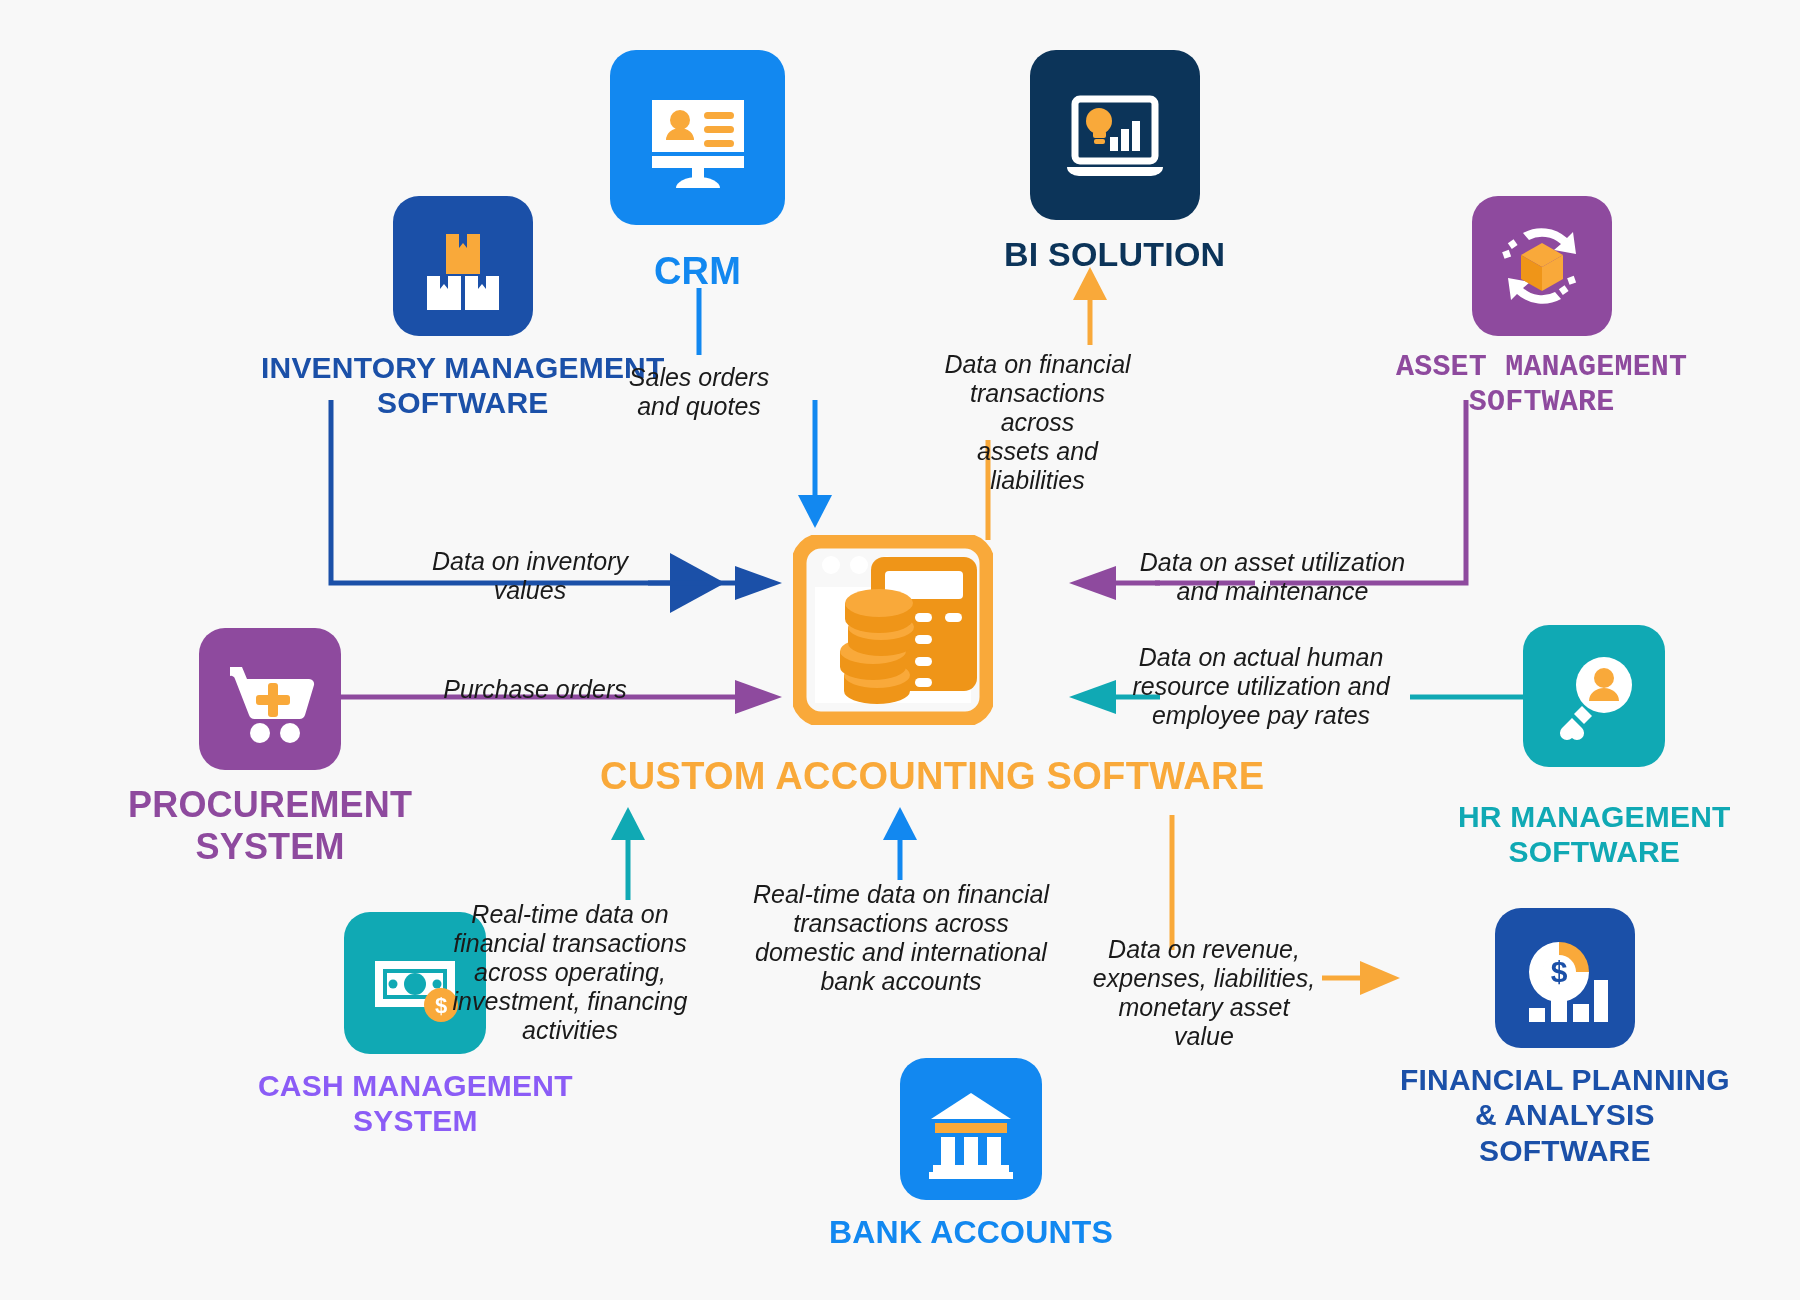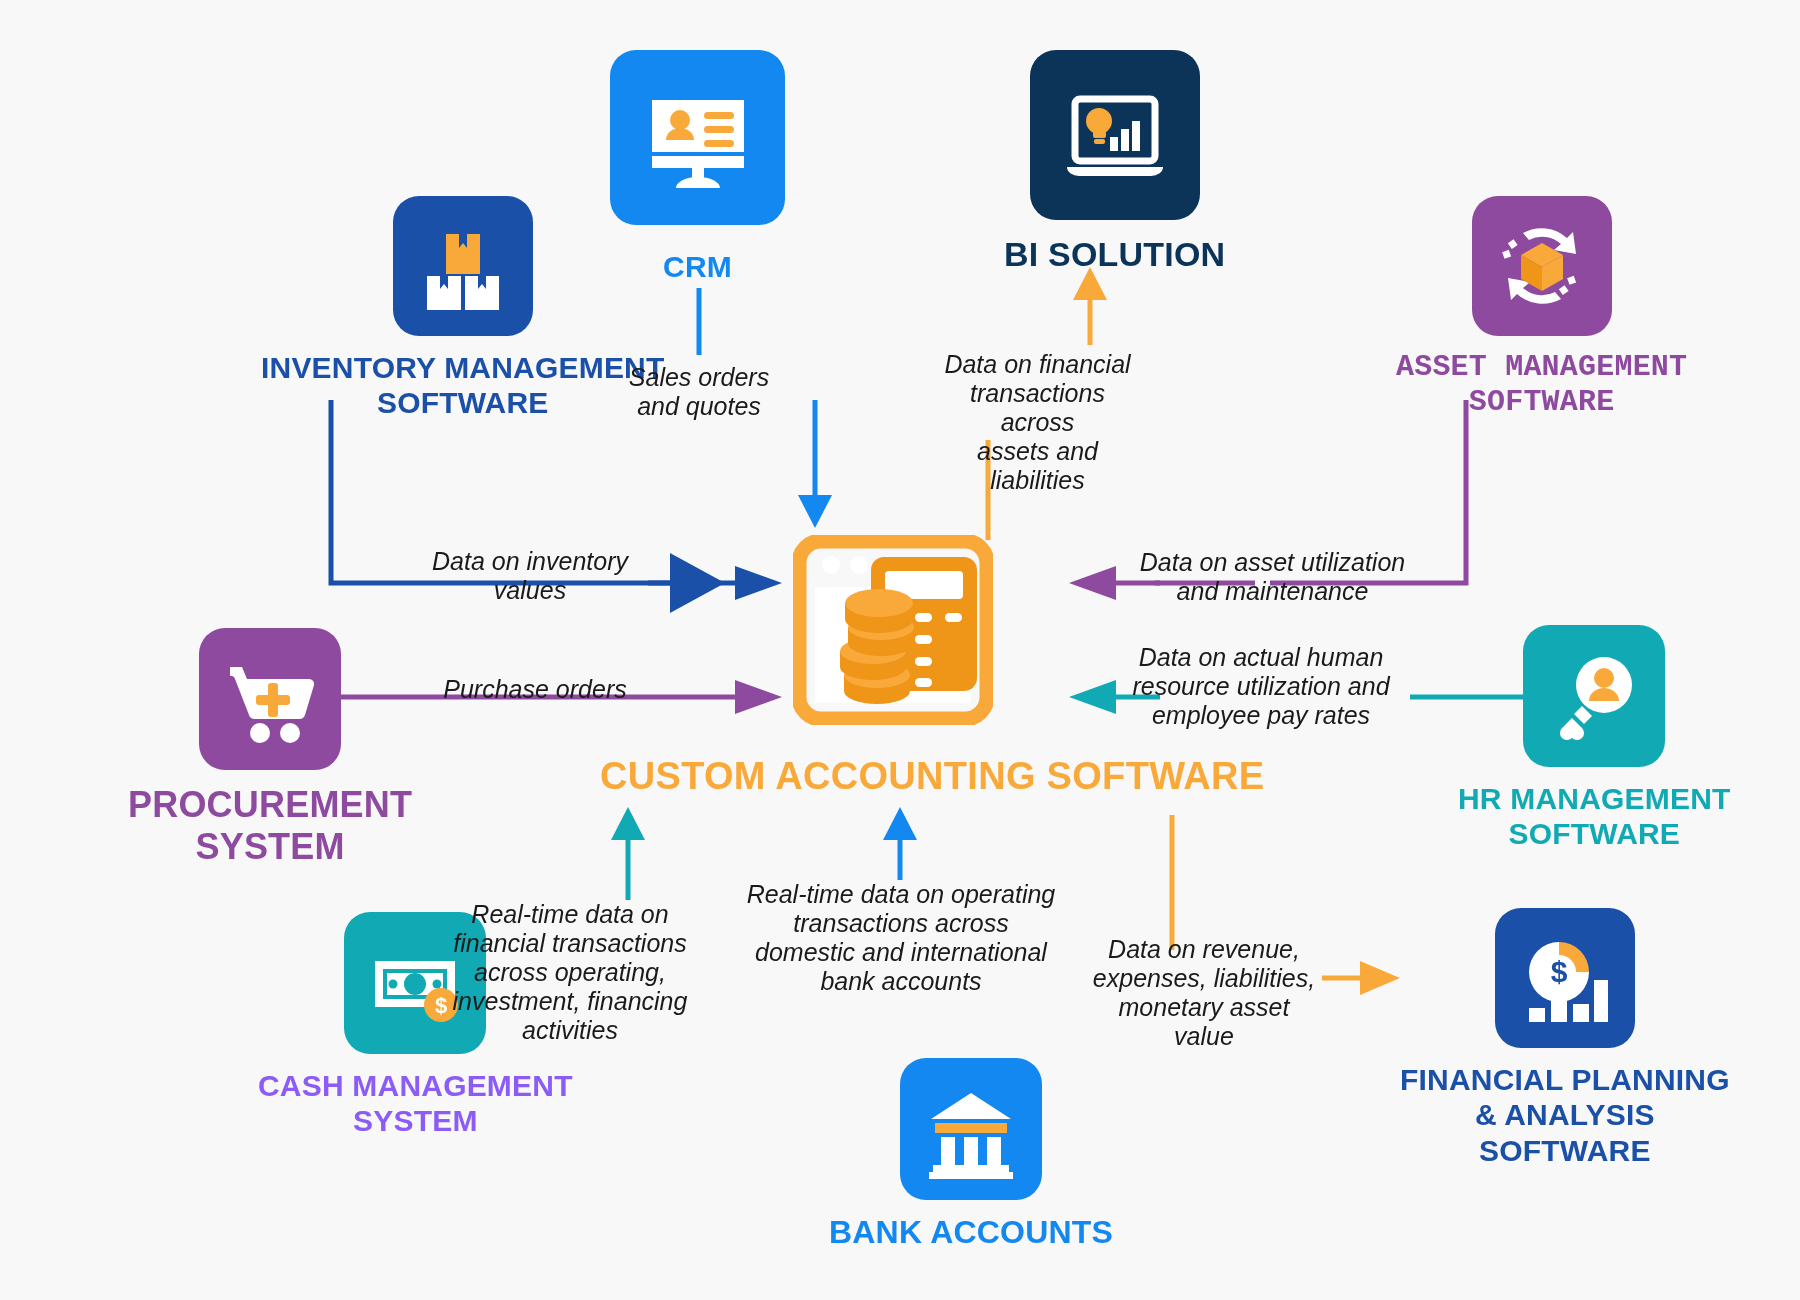--- a/index.html
+++ b/index.html
@@ -174,21 +174,21 @@
         <circle cx="42" cy="42" r="10" fill="#f9a93a"></circle>
         <path d="M28,62 a14,12 0 0 1 28,0 z" fill="#f9a93a"></path>
         <rect x="66" y="34" width="30" height="7" rx="3.5" fill="#f9a93a"></rect>
         <rect x="66" y="48" width="30" height="7" rx="3.5" fill="#f9a93a"></rect>
         <rect x="66" y="62" width="30" height="7" rx="3.5" fill="#f9a93a"></rect>
         <rect x="14" y="78" width="92" height="12" fill="#ffffff"></rect>
         <rect x="54" y="90" width="12" height="10" fill="#ffffff"></rect>
         <path d="M38,110 a22,11 0 0 1 44,0 z" fill="#ffffff"></path>
       </svg>
     </div>
-    <div class="nodelabel" style="color:#1288f0;font-size:30px;margin-top:24px;">
+    <div class="nodelabel" style="color:#1288f0;font-size:38px;margin-top:24px;">
       <div>CRM</div>
     </div>
   </div>
 
   <div class="node" style="left:1004px;top:50px;">
     <div class="tile" style="width:170px;height:170px;background:#0c3459;">
       <svg width="120" height="120" viewBox="0 0 120 120">
         <rect x="20" y="24" width="80" height="62" rx="5" fill="none" stroke="#ffffff" stroke-width="7"></rect>
         <circle cx="44" cy="46" r="13" fill="#f9a93a"></circle>
         <rect x="38" y="56" width="13" height="7" rx="2" fill="#f9a93a"></rect>
@@ -237,21 +237,21 @@
         <circle cx="42" cy="86" r="10" fill="#ffffff"></circle>
         <circle cx="72" cy="86" r="10" fill="#ffffff"></circle>
       </svg>
     </div>
     <div class="nodelabel" style="color:#8e4a9e;font-size:36px;">
       <div>PROCUREMENT</div>
       <div>SYSTEM</div>
     </div>
   </div>
 
-  <div class="node" style="left:1458px;top:625px;">
+  <div class="node" style="left:1458px;top:625px;gap:18px;">
     <div class="tile" style="width:142px;height:142px;background:#10a9b4;">
       <svg width="104" height="104" viewBox="0 0 104 104">
         <circle cx="62" cy="41" r="28" fill="#ffffff"></circle>
         <circle cx="62" cy="34" r="10" fill="#f9a93a"></circle>
         <path d="M47,57 a15,13 0 0 1 30,0 z" fill="#f9a93a"></path>
         <path d="M40,62 l10,10 l-8,8 l-10,-10 z" fill="#ffffff"></path>
         <path d="M30,74 l10,10 a7,7 0 0 1 -10,10 a7,7 0 0 1 -10,-10 z" fill="#ffffff"></path>
       </svg>
     </div>
     <div class="nodelabel" style="color:#10a9b4;font-size:30px;">
@@ -348,21 +348,21 @@
 
   <div class="edgelabel" style="left:443px;top:900px;width:254px;">
     <div>Real-time data on</div>
     <div>financial transactions</div>
     <div>across operating,</div>
     <div>investment, financing</div>
     <div>activities</div>
   </div>
 
   <div class="edgelabel" style="left:734px;top:880px;width:334px;">
-    <div>Real-time data on operating</div>
+    <div>Real-time data on financial</div>
     <div>transactions across</div>
     <div>domestic and international</div>
     <div>bank accounts</div>
   </div>
 
   <div class="edgelabel" style="left:1090px;top:935px;width:228px;">
     <div>Data on revenue,</div>
     <div>expenses, liabilities,</div>
     <div>monetary asset value</div>
   </div>

